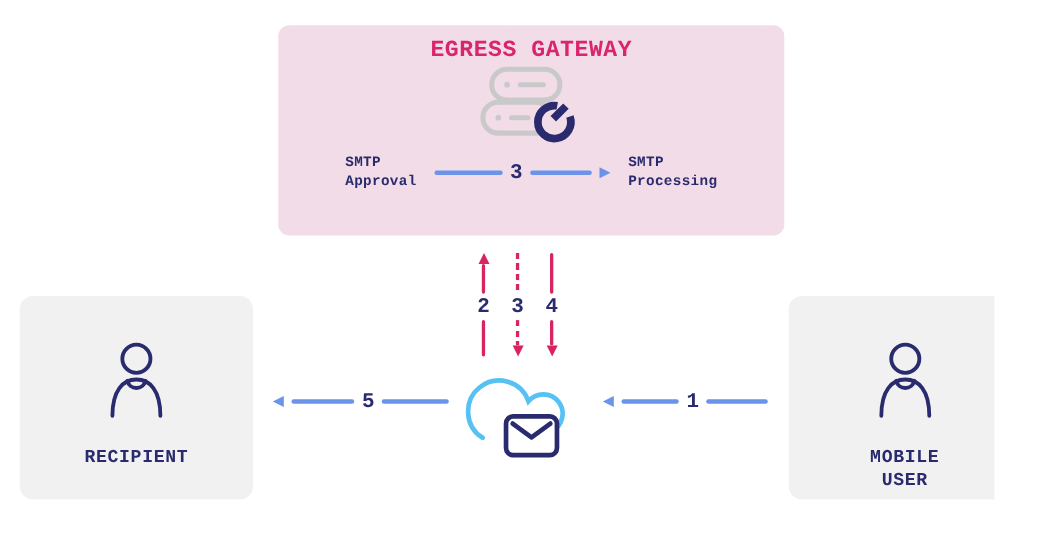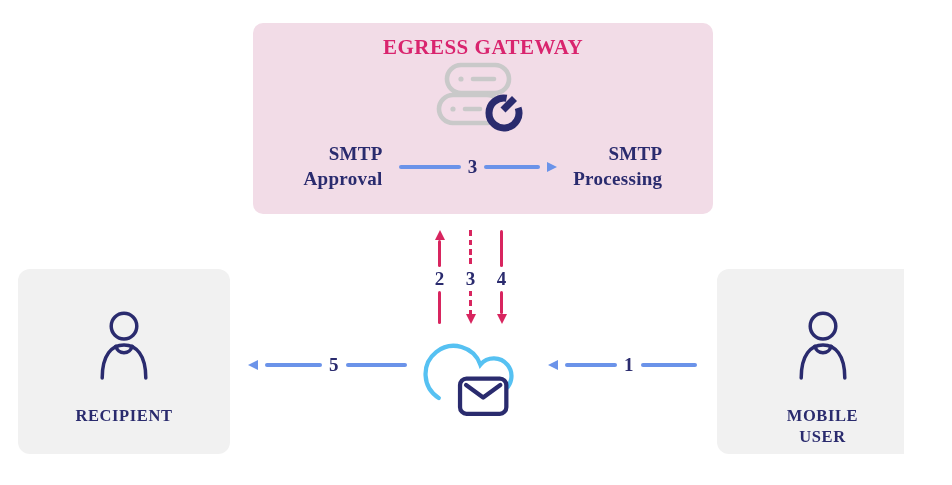--- a/index.html
+++ b/index.html
@@ -9,38 +9,38 @@
     --blue:#6B93E9;
     --cloud:#56C1F2;
     --pinkbg:#F2DCE7;
     --graybg:#F1F1F1;
     --grayicon:#C9C9C9;
   }
   *{margin:0;padding:0;box-sizing:border-box;}
   html,body{background:#fff;}
   .canvas{
     position:relative;width:904px;height:485px;background:#fff;overflow:hidden;
-    font-family:Liberation Serif, serif;color:var(--navy);
+    font-family:Liberation Mono, monospace;color:var(--navy);
   }
   .prewrap{white-space:pre-line;}
 
   
   .gateway{
     position:absolute;left:253px;top:23px;width:460px;height:191px;
     background:var(--pinkbg);border-radius:10px;
     display:flex;flex-direction:column;align-items:center;
   }
   .gw-title{
     margin-top:12px;font-size:21px;font-weight:700;letter-spacing:.5px;
     color:var(--magenta-title);
   }
   .gw-icon{margin-top:2px;line-height:0;}
   .flow-row{display:flex;align-items:center;gap:16px;margin-top:2px;}
   .flow-label{
-    font-size:19px;font-weight:700;line-height:1.3;text-align:right;
+    font-size:13px;font-weight:700;line-height:1.3;text-align:left;
     letter-spacing:.3px;color:var(--navy);
   }
   .h-arrow{display:flex;align-items:center;gap:7px;}
   .num{font-size:19px;font-weight:700;color:var(--navy);}
 
   
   .hline{height:3.8px;border-radius:2px;background:var(--blue);}
   .w62{width:62px}.w56{width:56px}.w57{width:57px}.w61{width:61px}.w52{width:52px}
   .tri-right{width:0;height:0;border-top:5.5px solid transparent;border-bottom:5.5px solid transparent;border-left:10px solid var(--blue);}
   .tri-left{width:0;height:0;border-top:5.5px solid transparent;border-bottom:5.5px solid transparent;border-right:10px solid var(--blue);}

